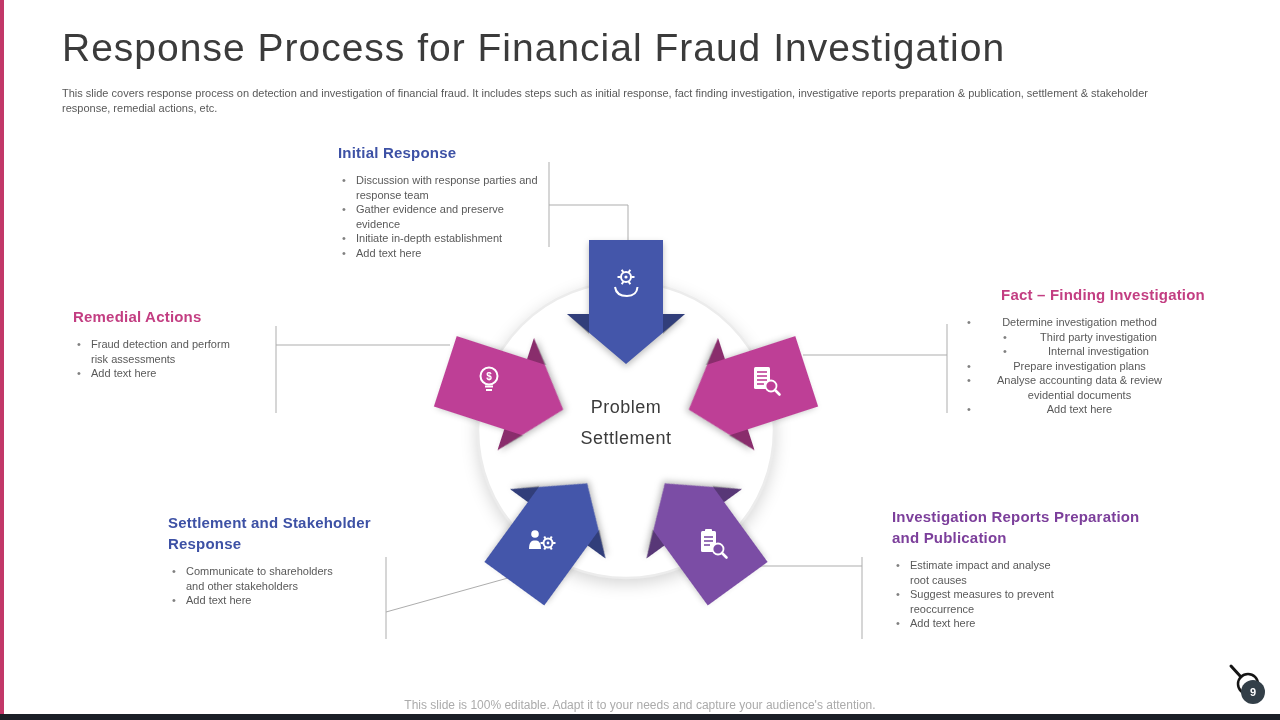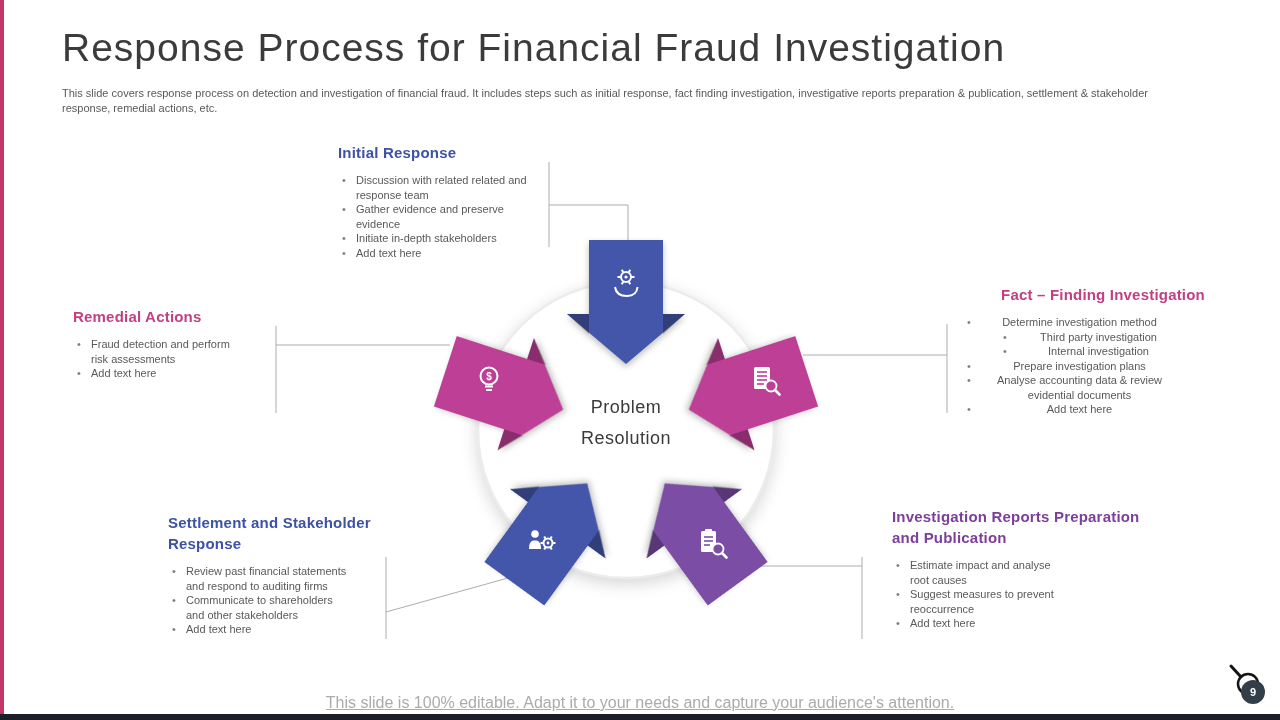--- a/index.html
+++ b/index.html
@@ -54,21 +54,21 @@
   #sec-remedial ul{ width: 175px; }
   #sec-fact       { left: 963px; top: 284px; width: 280px; text-align: center; }
   #sec-fact ul    { width: 215px; }
   #sec-settlement { left: 168px; top: 512px; width: 212px; }
   #sec-settlement ul { width: 180px; }
   #sec-reports    { left: 892px; top: 506px; width: 260px; }
   #sec-reports ul { width: 175px; }
 
   .footer {
     position: absolute; left: 0; bottom: 8px; width: 100%;
-    text-align: center; font-size: 16px; color: #ababab; z-index: 2; text-decoration: underline;
+    text-align: center; font-size: 12px; color: #ababab; z-index: 2;
   }
 
   
   .connect { stroke: var(--line-gray); stroke-width: 1; fill: none; }
   .hub { fill: #ffffff; stroke: #ececec; stroke-width: 2.5; filter: drop-shadow(0 5px 8px rgba(0,0,0,0.16)); }
   .arrow-g { filter: drop-shadow(0 3px 3px rgba(0,0,0,0.25)); }
   .ic-stroke { stroke: #fff; stroke-width: 2; fill: none; }
   .ic-spoke { stroke: #fff; stroke-width: 2; }
   .ic-fill { fill: #fff; }
   .doc-line-pink { stroke: var(--arrow-pink); stroke-width: 1.6; }
@@ -180,29 +180,29 @@
       <circle class="zoom-glass" cx="1248" cy="684" r="10"></circle>
     </g>
     <g>
       <circle class="badge-circle" cx="1253" cy="692" r="12"></circle>
       <text class="badge-text" x="1253" y="696">9</text>
     </g>
   </svg>
 
   <div class="center-label">
     <div>Problem</div>
-    <div>Resolution</div>
+    <div>Settlement</div>
   </div>
 
   <section class="block" id="sec-initial">
     <h2 class="h-blue">Initial Response</h2>
     <ul>
-      <li>Discussion with related related and response team</li>
+      <li>Discussion with response parties and response team</li>
       <li>Gather evidence and preserve evidence</li>
-      <li>Initiate in-depth stakeholders</li>
+      <li>Initiate in-depth establishment</li>
       <li>Add text here</li>
     </ul>
   </section>
 
   <section class="block" id="sec-remedial">
     <h2 class="h-pink">Remedial Actions</h2>
     <ul>
       <li>Fraud detection and perform risk assessments</li>
       <li>Add text here</li>
     </ul>
@@ -216,21 +216,20 @@
       <li class="sub">Internal investigation</li>
       <li>Prepare investigation plans</li>
       <li>Analyse accounting data &amp; review evidential documents</li>
       <li>Add text here</li>
     </ul>
   </section>
 
   <section class="block" id="sec-settlement">
     <h2 class="h-blue">Settlement and Stakeholder Response</h2>
     <ul>
-      <li>Review past financial statements and respond to auditing firms</li>
       <li>Communicate to shareholders and other stakeholders</li>
       <li>Add text here</li>
     </ul>
   </section>
 
   <section class="block" id="sec-reports">
     <h2 class="h-purple">Investigation Reports Preparation and Publication</h2>
     <ul>
       <li>Estimate impact and analyse root causes</li>
       <li>Suggest measures to prevent reoccurrence</li>

